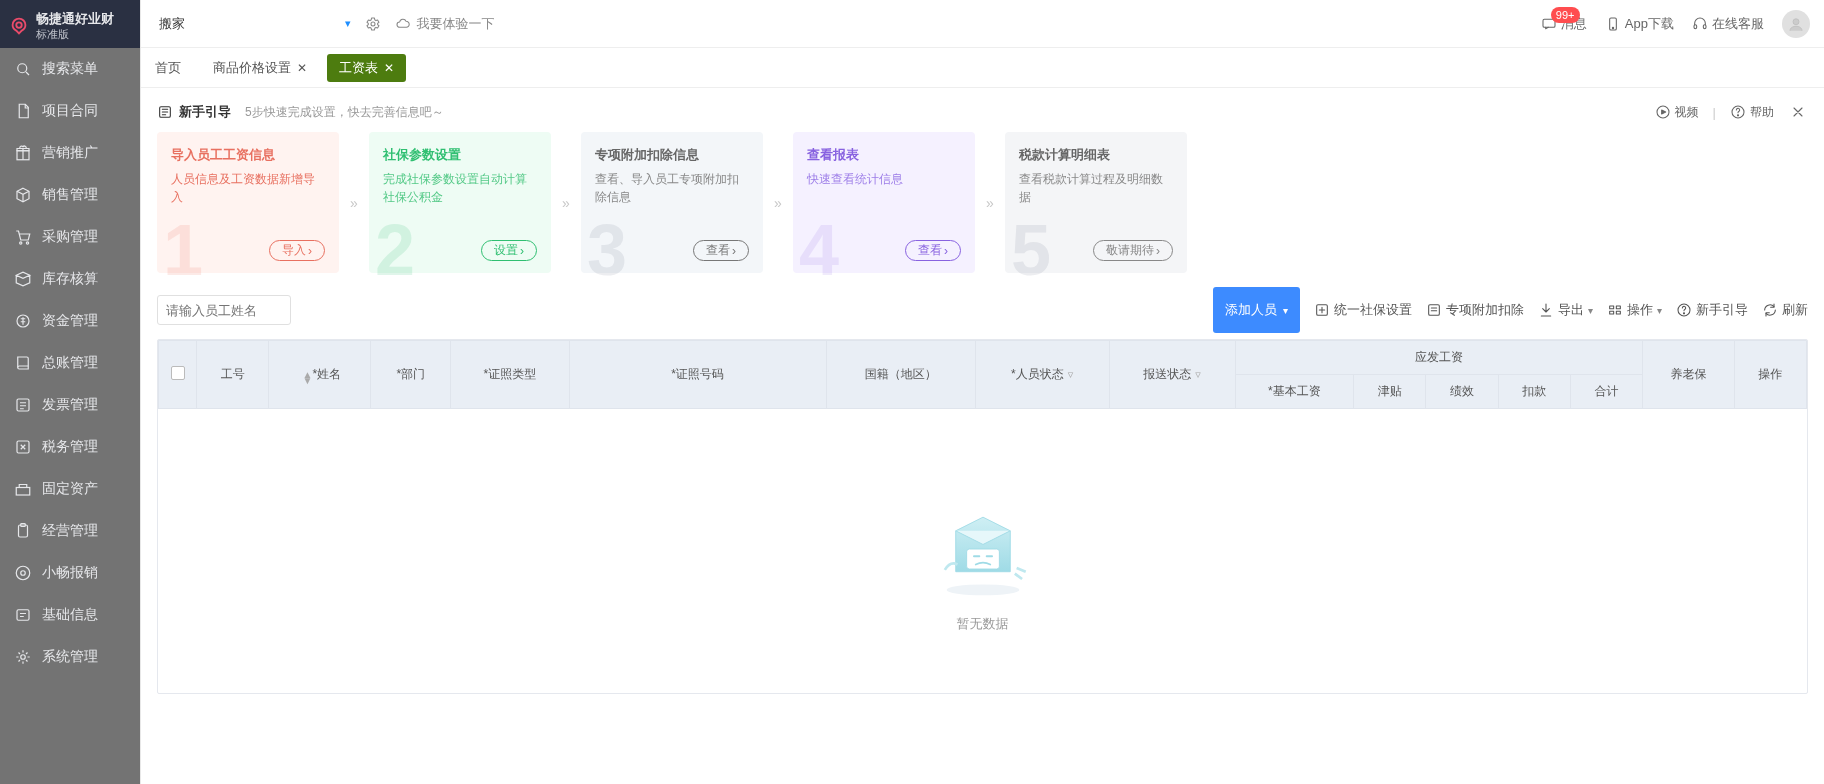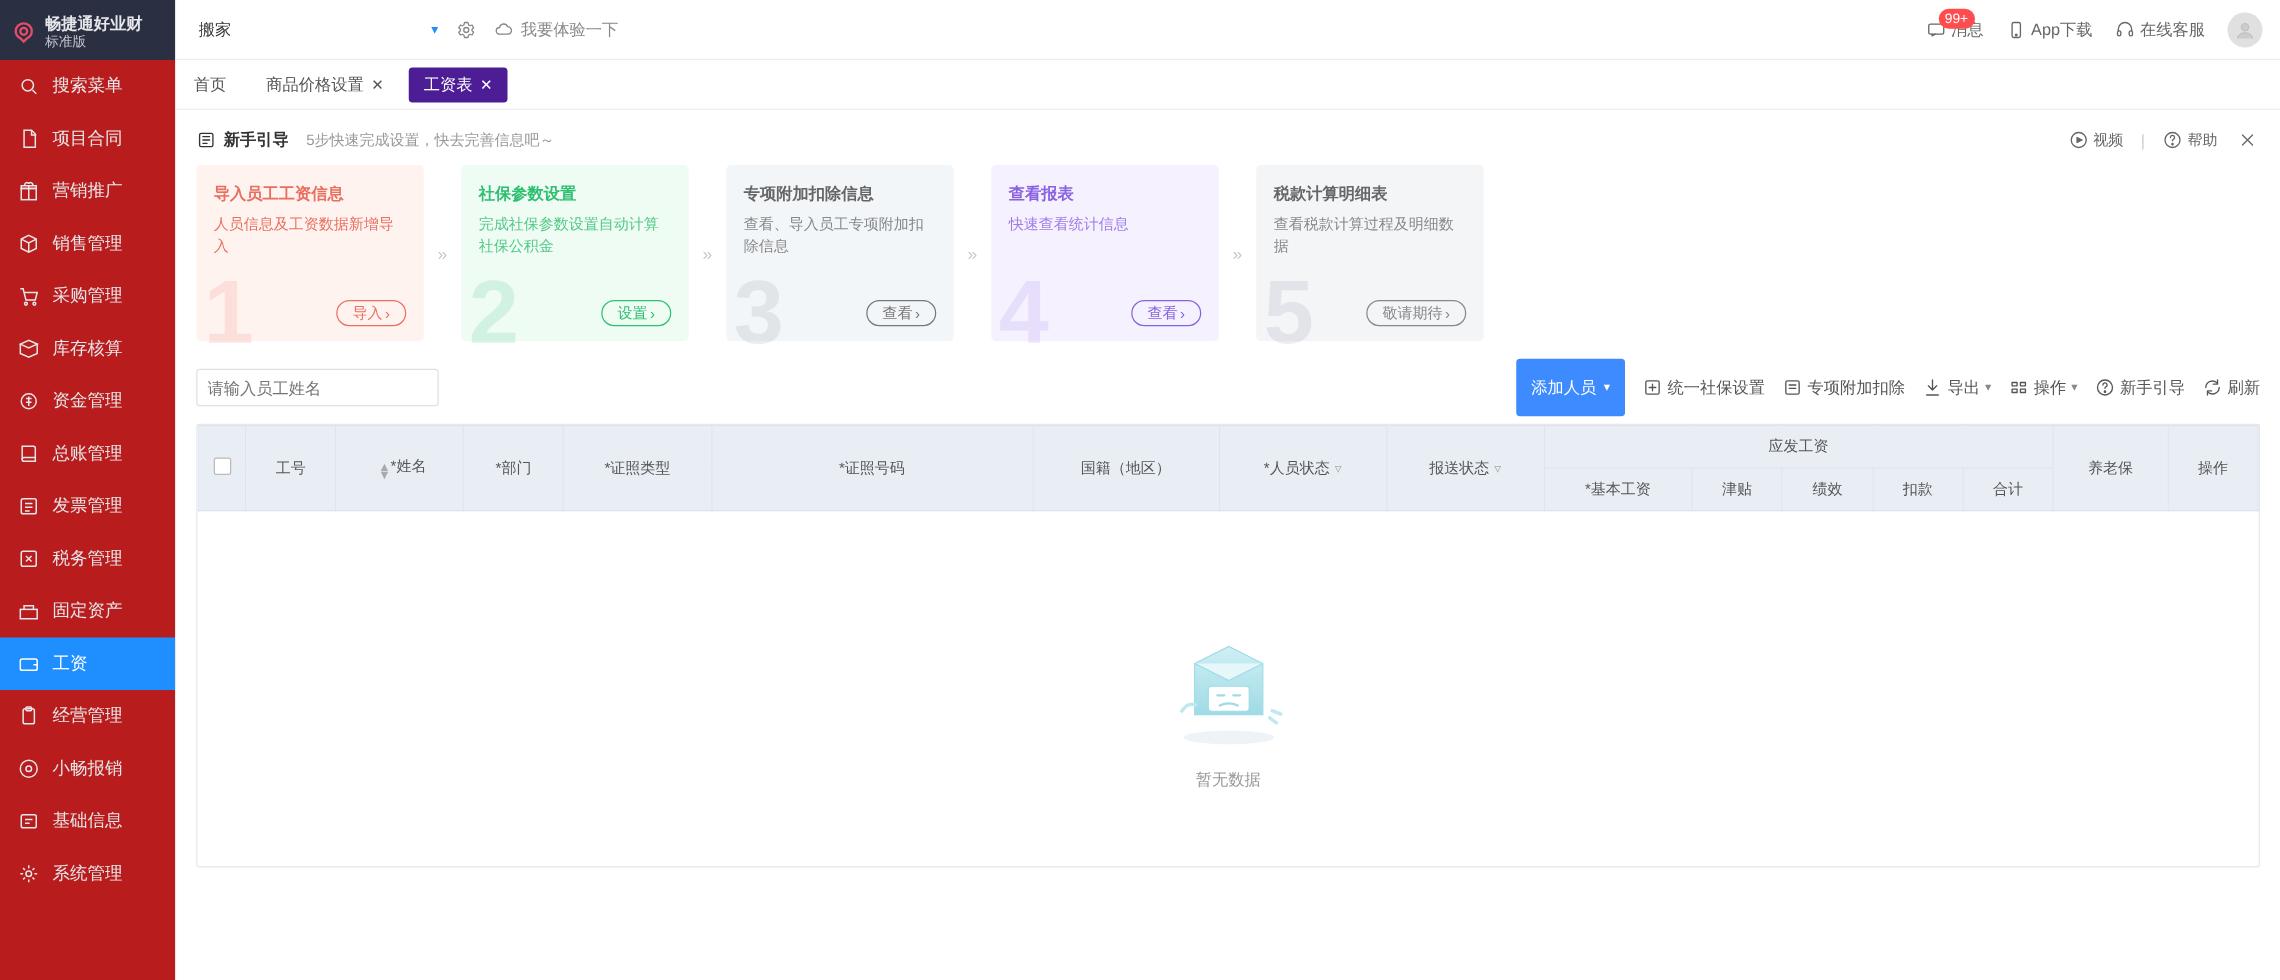--- a/index.html
+++ b/index.html
@@ -9,21 +9,21 @@
     font-size: 13px;
     color: #595959;
     background: #fff;
     overflow: hidden;
   }
 
   
   .sidebar {
     position: fixed; left: 0; top: 0; bottom: 0;
     width: 140px;
-    background: #b91c1c;
+    background: #737373;
     color: #d6d7da;
     display: flex; flex-direction: column;
     z-index: 20;
   }
   .brand {
     height: 48px; padding: 4px 8px 0;
     display: flex; align-items: center; gap: 6px;
     background: #2a3042;
   }
   .brand-logo {
@@ -87,21 +87,21 @@
     padding:0 2px;
     border-bottom:1px solid #eee;
     background:#fff;
   }
   .ptab {
     padding:0 12px; height:28px; line-height:28px;
     border-radius:3px; font-size:13px; color:#555;
     display:flex; align-items:center; gap:6px; cursor:pointer;
   }
   .ptab .close { font-size:12px; }
-  .ptab.active { background:#4c1d95; color:#fff; }
+  .ptab.active { background:#4d7c0f; color:#fff; }
   .ptab.active .close { color:#fff; }
 
   
   .pagebody { flex:1; overflow:auto; padding:14px 16px 20px; background:#fff; }
 
   
   .guidebar { display:flex; align-items:center; gap:14px; margin-bottom:10px; }
   .guidebar .gtitle { font-weight:600; color:#333; display:flex; align-items:center; gap:6px; }
   .guidebar .ghint  { color:#999; font-size:12px; }
   .guidebar .gspacer{ flex:1; }
@@ -134,21 +134,21 @@
   }
   .c1{ background:#fff3f0; } .c1 .card-title,.c1 .card-sub{ color:#e87060;} .c1 .bignum{ color:rgba(232,112,96,.15);} .c1 .card-btn{ color:#e87060;}
   .c2{ background:#eefcf4; } .c2 .card-title{ color:#2fbf71;} .c2 .card-sub{ color:#54c987;} .c2 .bignum{ color:rgba(47,191,113,.15);} .c2 .card-btn{ color:#2fbf71;}
   .c3{ background:#f3f6f9; } .c3 .card-title{ color:#666;} .c3 .card-sub{ color:#888;} .c3 .bignum{ color:rgba(100,110,130,.12);} .c3 .card-btn{ color:#777;}
   .c4{ background:#f5f1ff; } .c4 .card-title{ color:#8862e0;} .c4 .card-sub{ color:#9d7ee8;} .c4 .bignum{ color:rgba(136,98,224,.13);} .c4 .card-btn{ color:#8862e0;}
   .c5{ background:#f4f5f7; } .c5 .card-title{ color:#666;} .c5 .card-sub{ color:#888;} .c5 .bignum{ color:rgba(100,110,130,.12);} .c5 .card-btn{ color:#888;margin-top:28px;}
 
   
   .toolbar{ display:flex; align-items:center; gap:14px; margin-bottom:6px; }
   .search-wrap{
-    width:194px; border:1px solid #e0e0e0; border-radius:3px;
+    width:134px; border:1px solid #e0e0e0; border-radius:3px;
     height:30px; display:flex; align-items:center; padding:0 8px; color:#999; gap:6px;
   }
   .search-wrap input{
     border:none; outline:none; flex:1; font-size:13px; background:transparent; color:#333;
   }
   .toolbar .spacer{ flex:1;}
   .btn-primary{
     background:#3d8bff; color:#fff; border-radius:3px;
     height:46px; padding:0 12px; display:flex; align-items:center; gap:6px;
     font-size:13px; cursor:pointer; border:none;
@@ -276,28 +276,20 @@
         </span>
         <span>税务管理</span>
       </div>
       <div class="side-item">
         <span class="side-icon">
           <svg>
             <use href="#i-asset"></use>
           </svg>
         </span>
         <span>固定资产</span>
-      </div>
-      <div class="side-item active">
-        <span class="side-icon">
-          <svg>
-            <use href="#i-wallet"></use>
-          </svg>
-        </span>
-        <span>工资</span>
       </div>
       <div class="side-item">
         <span class="side-icon">
           <svg>
             <use href="#i-clipboard"></use>
           </svg>
         </span>
         <span>经营管理</span>
       </div>
       <div class="side-item">

